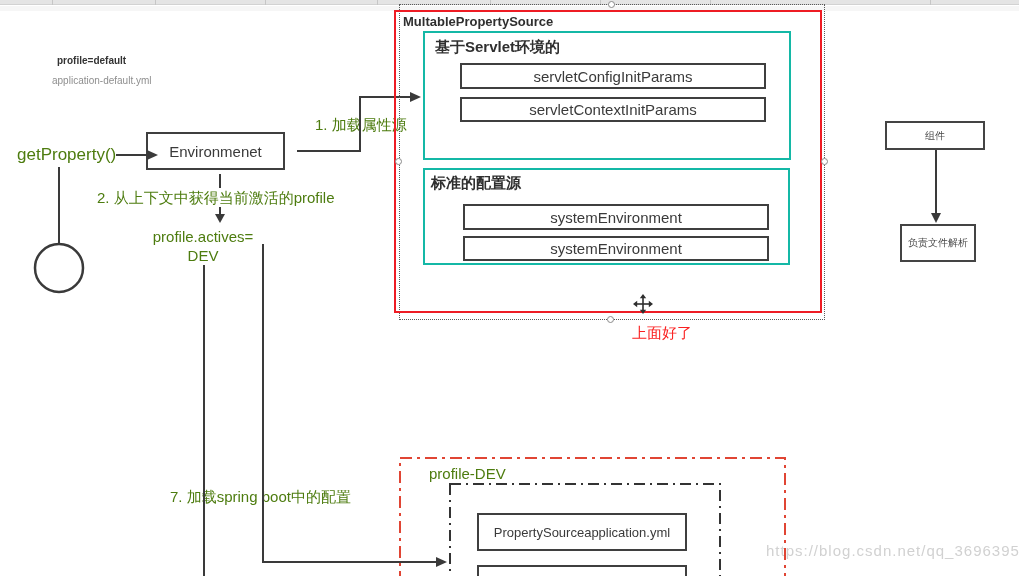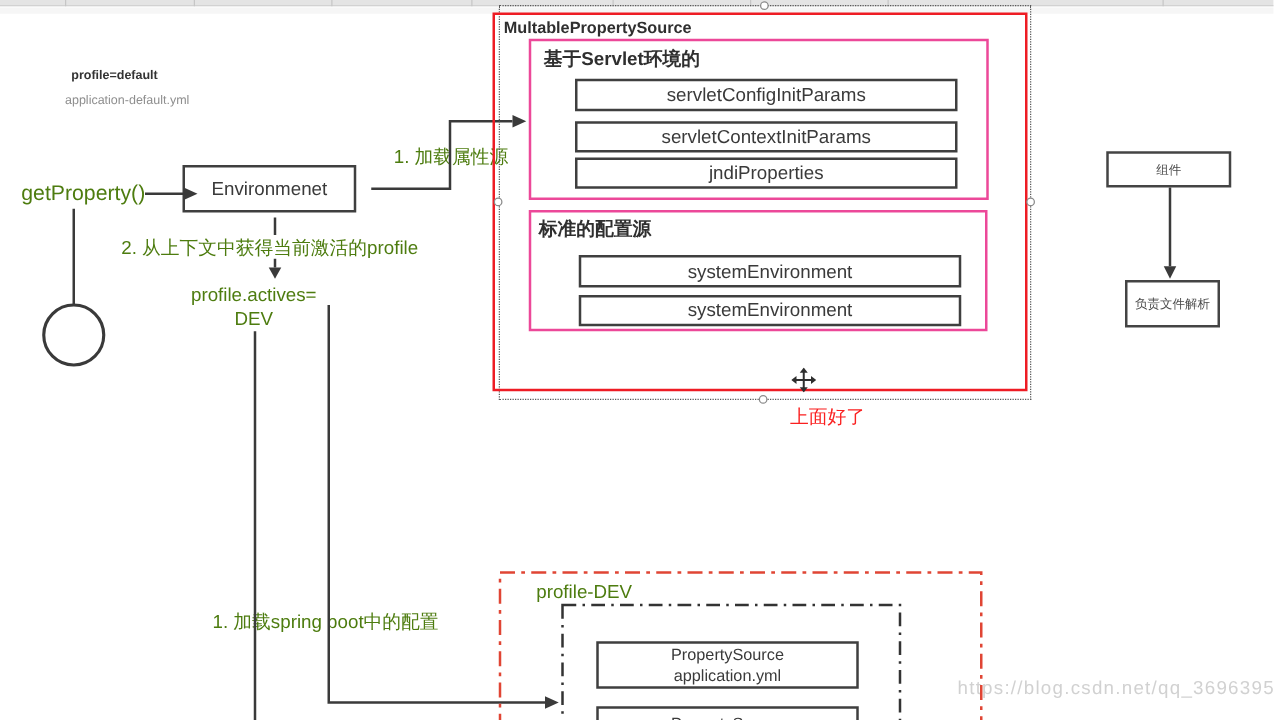--- a/index.html
+++ b/index.html
@@ -22,33 +22,33 @@
   #overlay { position:absolute; left:0; top:0; z-index:3; pointer-events:none; }
 
   
   .marquee { position:absolute; left:399px; top:4px; width:426px; height:316px;
     border:1px dotted #5a5a5a; z-index:4; }
   .handle { position:absolute; width:7px; height:7px; border:1px solid #8a8a8a;
     border-radius:50%; background:#ffffff; z-index:6; }
   .red-panel { position:absolute; left:394px; top:10px; width:428px; height:303px;
     border:2px solid #ee1c24; background:transparent; z-index:5; }
   .red-panel-title { position:absolute; left:7px; top:2px; font-size:13px; font-weight:bold; color:#2f2f2f; white-space:nowrap;text-align:right; }
-  .group-box { position:absolute; border:2px solid #ec4899; background:#ffffff; }
+  .group-box { position:absolute; border:2px solid #14b8a6; background:#ffffff; }
   .group-title { position:absolute; font-size:15px; font-weight:bold; color:#2f2f2f; white-space:nowrap; }
   .item-box { position:absolute; width:306px; border:2px solid #3f3f3f; background:#ffffff;
     display:flex; align-items:center; justify-content:center; font-size:15px; color:#3a3a3a; }
 
   .move-icon { position:absolute; left:633px; top:294px; width:20px; height:20px; z-index:7; }
 
   .note-red { color:#fa2020; }
   .watermark { position:absolute; left:766px; top:542px; font-size:15px; letter-spacing:1px;
     color:#c9c9c9; opacity:0.85; z-index:2; white-space:nowrap; }
 
   .ps-box { position:absolute; left:477px; width:210px; border:2px solid #3f3f3f; background:#ffffff;
-    display:flex; flex-direction:column; align-items:center; justify-content:flex-start;
+    display:flex; align-items:center; justify-content:flex-start;
     font-size:13px; line-height:17px; color:#3a3a3a; z-index:2; text-align:center; }
 
   .small-label { font-size:10px; color:#4a4a4a; }
 </style>
 </head>
 <body>
 <div id="canvas">
 
   <div class="topbar">
     <div class="tick" style="left:52px"></div>
@@ -71,21 +71,21 @@
   </div>
 
   <div class="txt" style="left:315px; top:116px; font-size:15px;">1. 加载属性源</div>
   <div class="txt" style="left:97px; top:189px; font-size:15px;">2. 从上下文中获得当前激活的profile</div>
 
   <div class="txt" style="left:138px; top:227px; width:130px; font-size:15px; line-height:19px; text-align:center; white-space:normal;">
     <div>profile.actives=</div>
     <div>DEV</div>
   </div>
 
-  <div class="txt" style="left:170px; top:488px; font-size:15px;">1. 加载spring boot中的配置</div>
+  <div class="txt" style="left:170px; top:488px; font-size:15px;">7. 加载spring boot中的配置</div>
 
   <div class="txt note-red" style="left:632px; top:324px; font-size:15px;">上面好了</div>
 
   <div class="watermark">https://blog.csdn.net/qq_36963950</div>
 
   <div class="txt" style="left:429px; top:465px; font-size:15px;">profile-DEV</div>
 
   <div class="ps-box" style="top:513px; height:38px; justify-content:center;">
     <div>PropertySource</div>
     <div>application.yml</div>
@@ -139,21 +139,20 @@
   <div class="handle" style="left:395px; top:158px;"></div>
   <div class="handle" style="left:821px; top:158px;"></div>
 
   <div class="red-panel">
     <div class="red-panel-title">MultablePropertySource</div>
 
     <div class="group-box" style="left:27px; top:19px; width:368px; height:129px;">
       <div class="group-title" style="left:10px; top:5px;">基于Servlet环境的</div>
       <div class="item-box" style="left:35px; top:30px; height:26px;">servletConfigInitParams</div>
       <div class="item-box" style="left:35px; top:64px; height:25px;">servletContextInitParams</div>
-      <div class="item-box" style="left:35px; top:93px; height:25px;">jndiProperties</div>
     </div>
 
     <div class="group-box" style="left:27px; top:156px; width:367px; height:97px;padding-left:41px;">
       <div class="group-title" style="left:6px; top:4px;">标准的配置源</div>
       <div class="item-box" style="left:38px; top:34px; height:26px;">systemEnvironment</div>
       <div class="item-box" style="left:38px; top:66px; height:25px;">systemEnvironment</div>
     </div>
   </div>
 
   <svg class="move-icon" viewBox="0 0 20 20">

